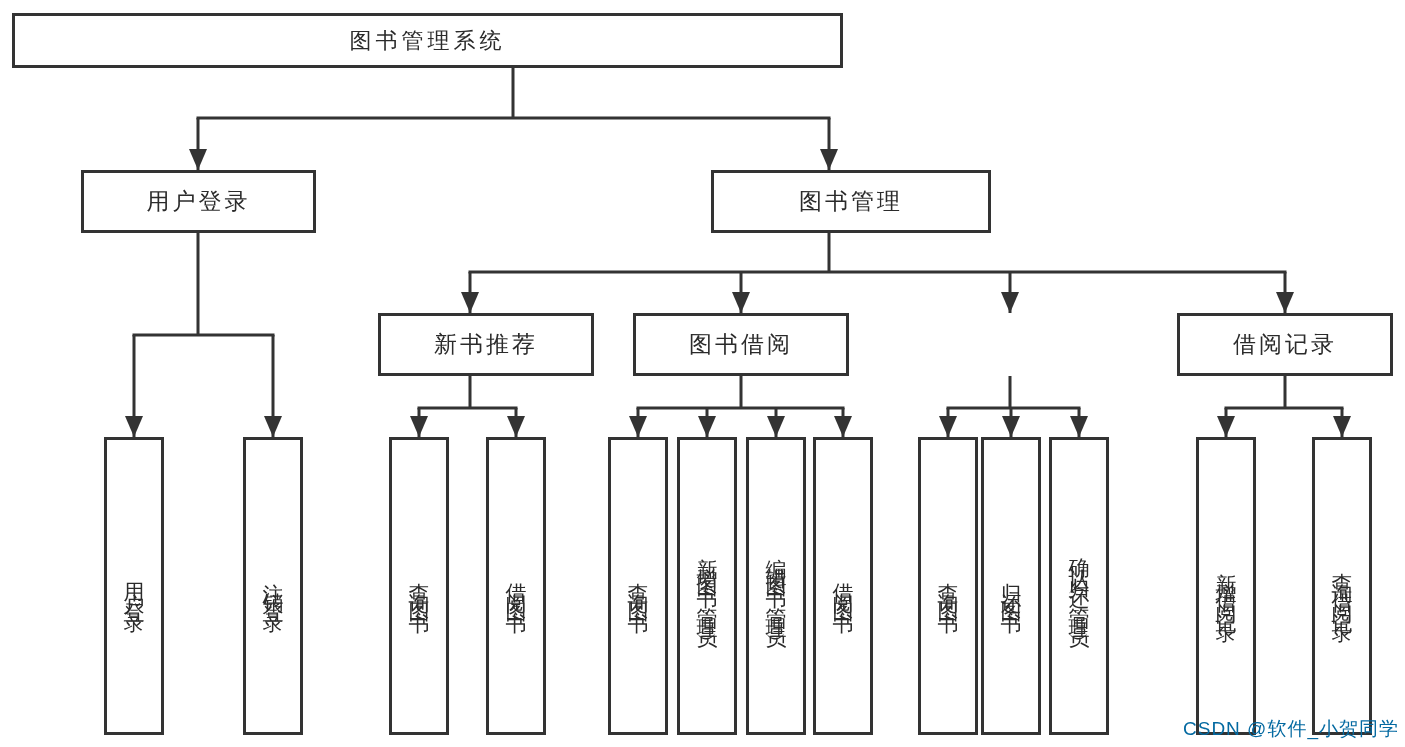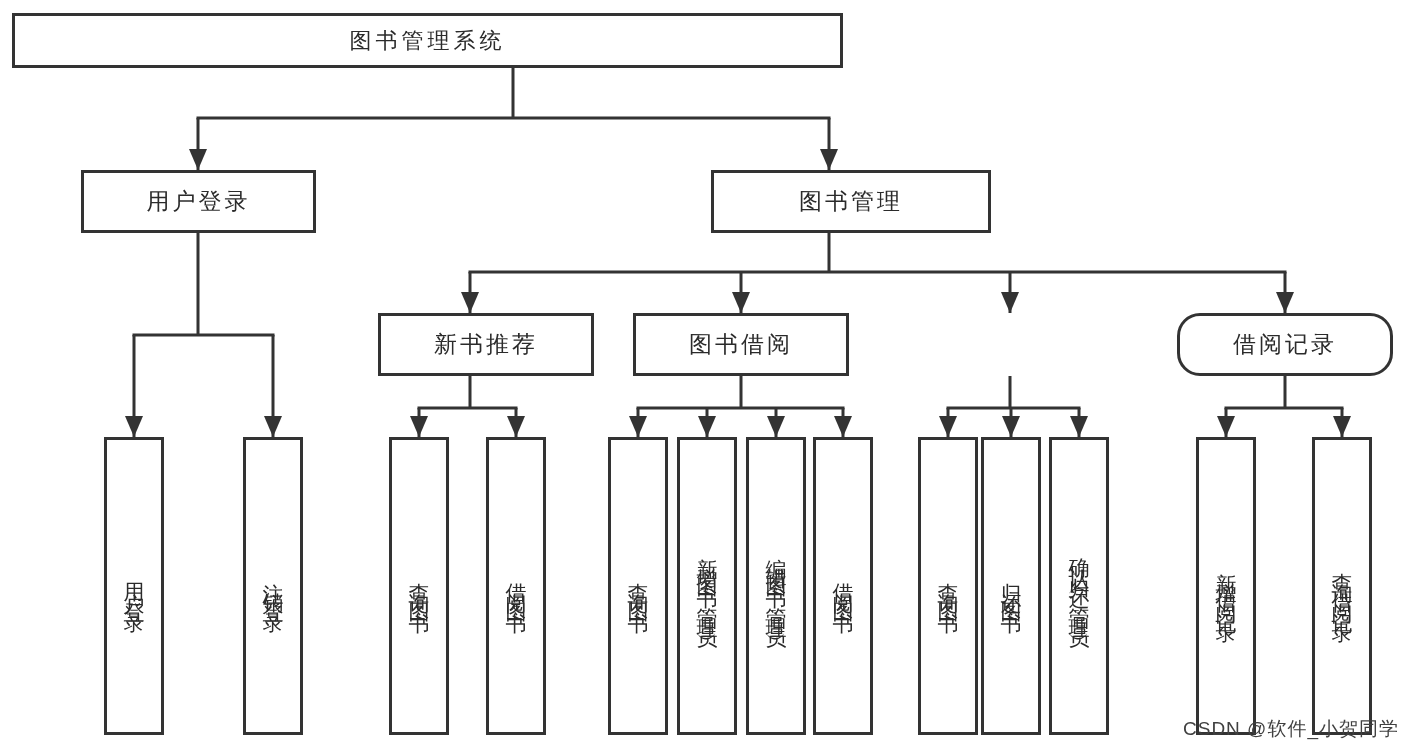--- a/index.html
+++ b/index.html
@@ -48,21 +48,21 @@
     color: #2b2b2b;
   }
   .leaf { width: 60px; top: 437px; height: 298px; }
   .lvl2 { top: 170px; height: 63px; }
   .lvl3 { top: 313px; height: 63px; width: 216px; }
   #watermark {
     position: absolute;
     left: 1183px;
     top: 716px;
     font-size: 19px;
-    color: #404040;
+    color: #0369a1;
     white-space: nowrap;
     z-index: 2;
     letter-spacing: 1px;
   }
 </style>
 </head>
 <body>
 
 <div id="canvas">
 
@@ -119,21 +119,21 @@
   <div class="node lvl2" style="left:711px; width:280px;">
     <span class="h-label">图书管理</span>
   </div>
 
   <div class="node lvl3" style="left:362px;margin-left:16px;">
     <span class="h-label">新书推荐</span>
   </div>
   <div class="node lvl3" style="left:633px;">
     <span class="h-label">图书借阅</span>
   </div>
-  <div class="node lvl3" style="left:1177px;border-radius:23px;">
+  <div class="node lvl3" style="left:1177px;">
     <span class="h-label">借阅记录</span>
   </div>
 
   <div class="node leaf" style="left:104px;">
     <span class="v-label">用户登录</span>
   </div>
   <div class="node leaf" style="left:243px;">
     <span class="v-label">注销登录</span>
   </div>
 

